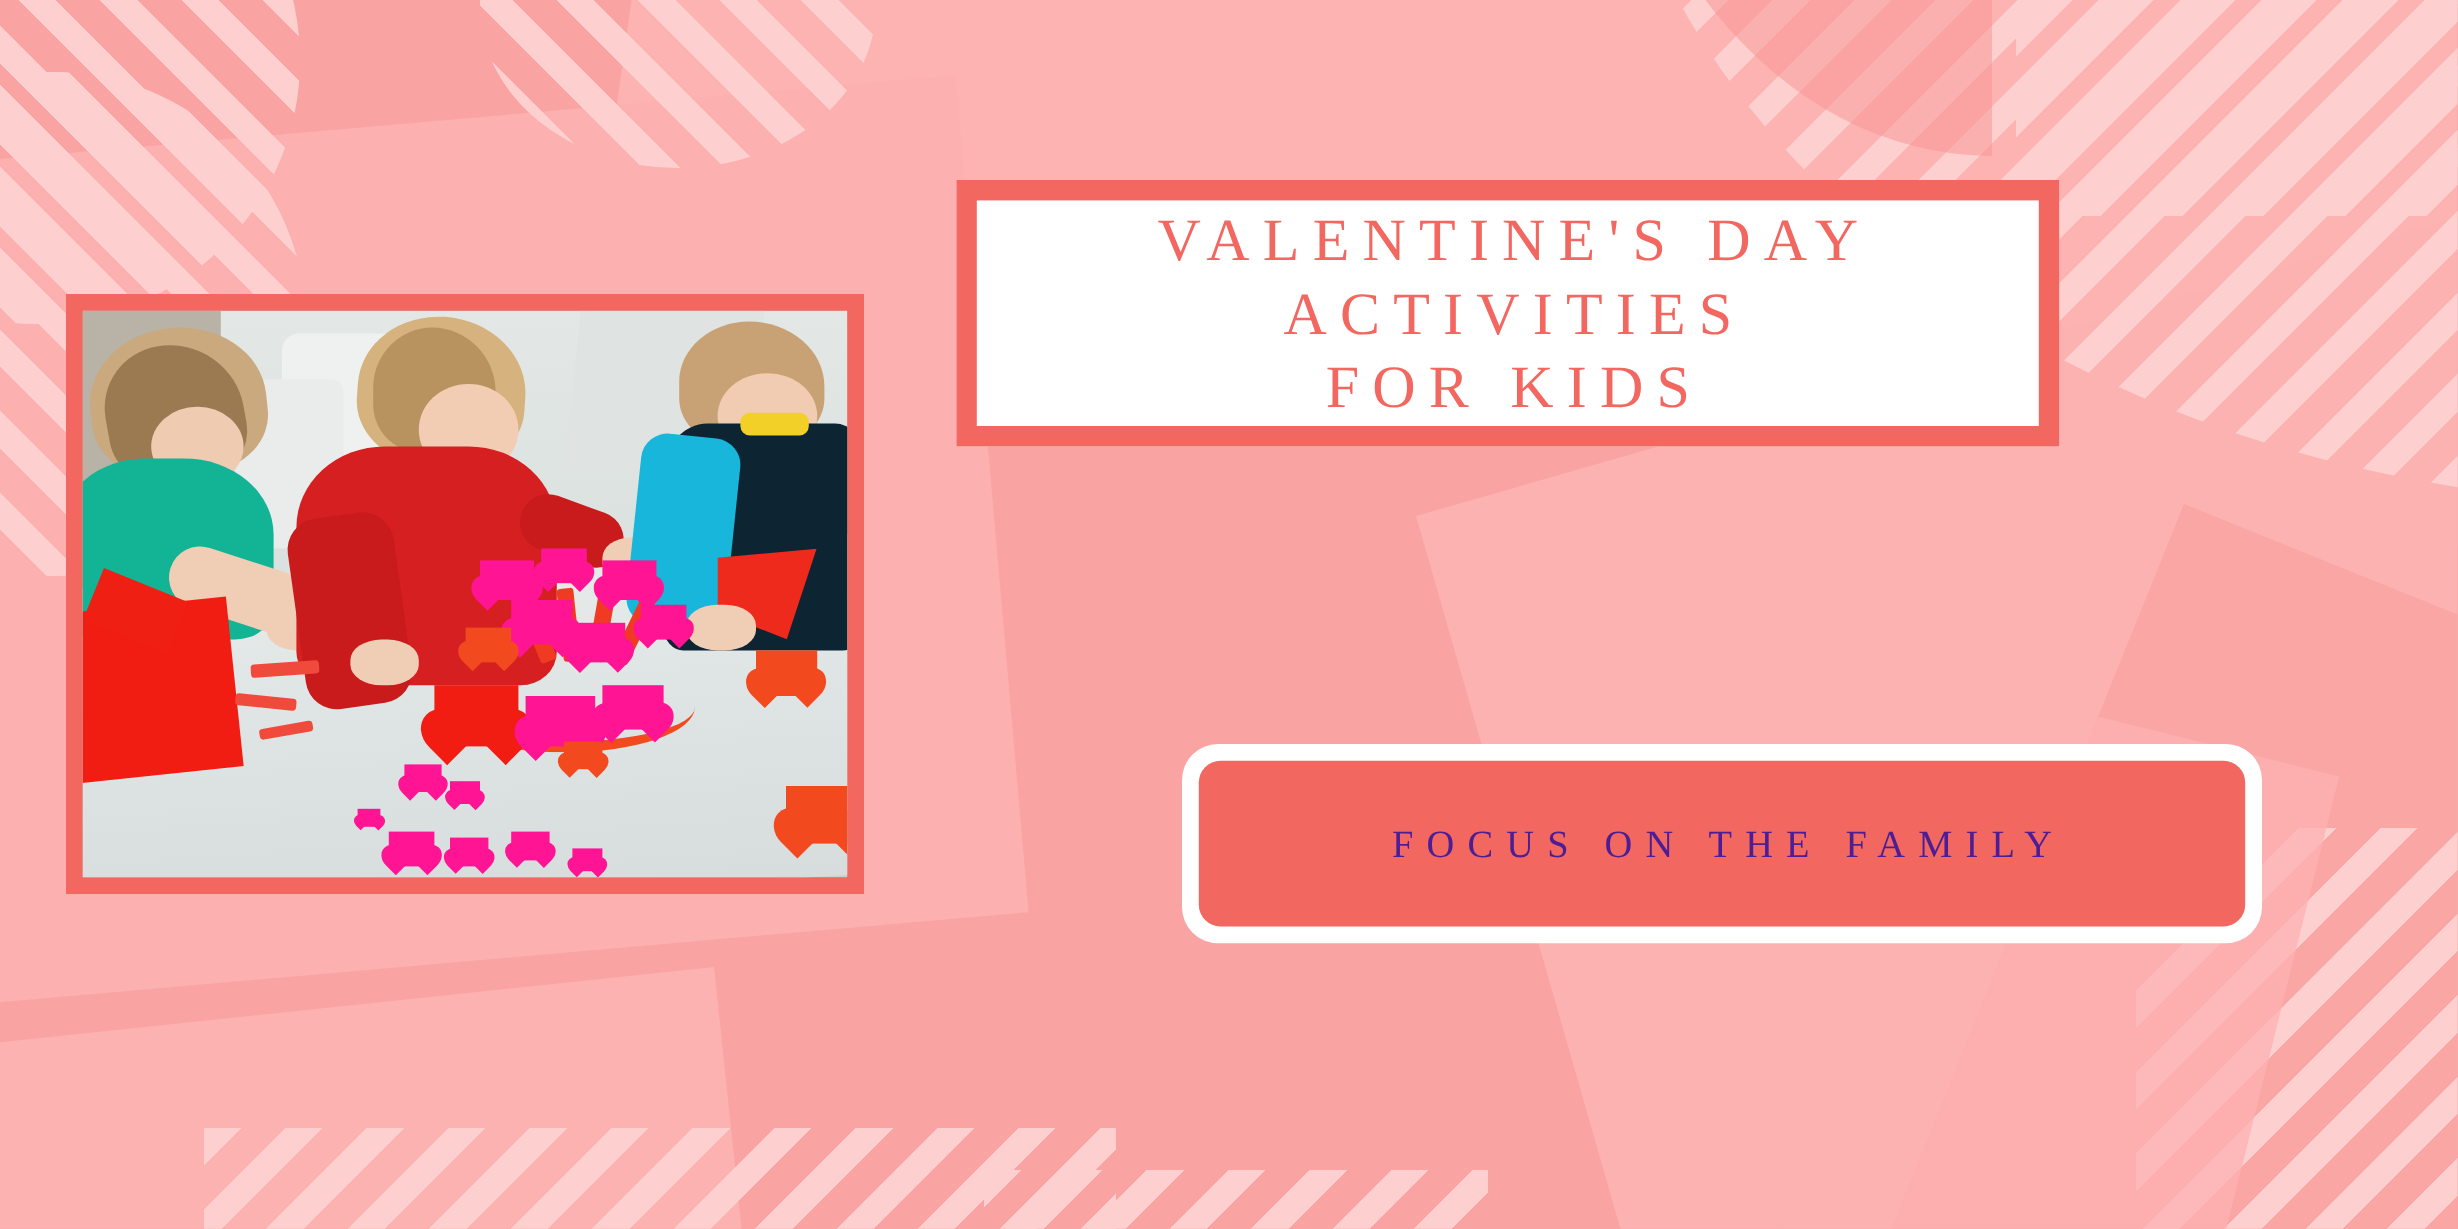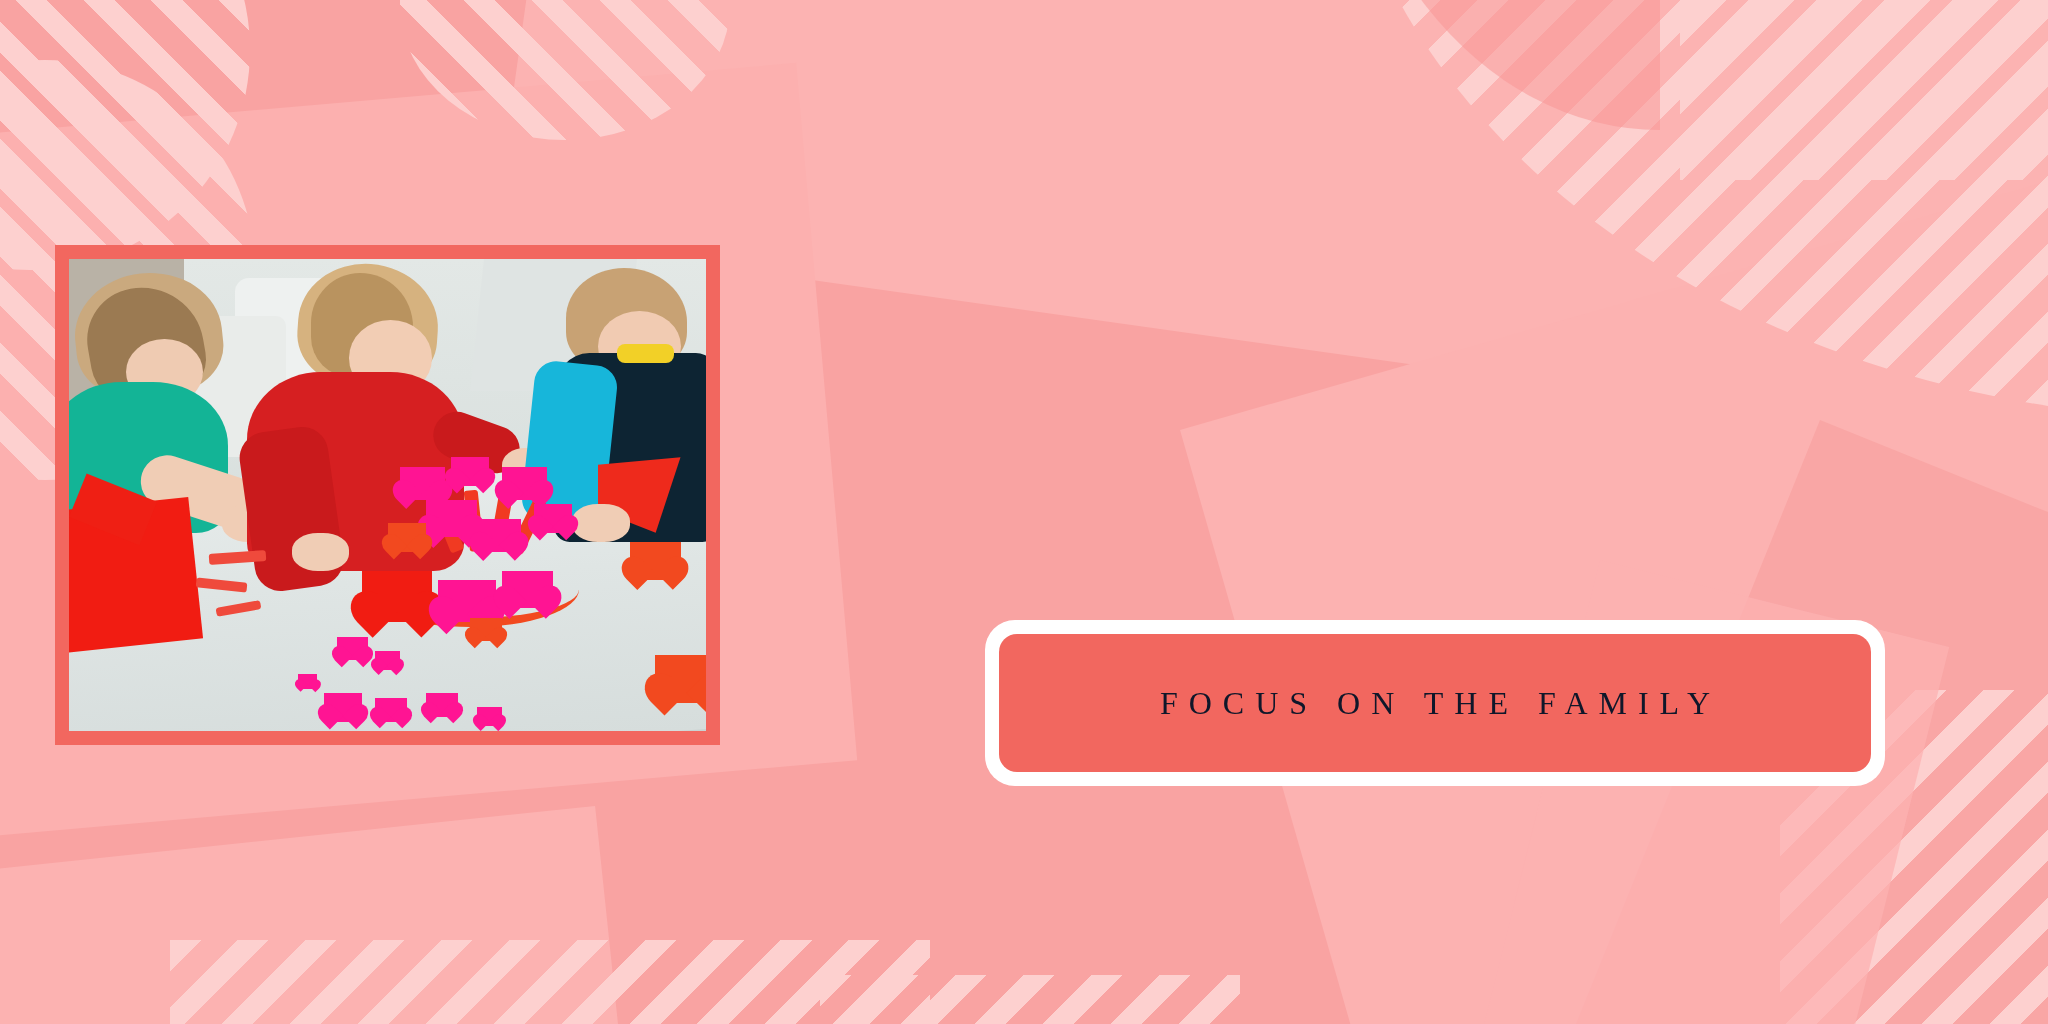--- a/index.html
+++ b/index.html
@@ -237,21 +237,21 @@
   
   .badge-outer{
     position:absolute;left:985px;top:620px;width:900px;height:166px;
     background:#fff;border-radius:30px;box-sizing:border-box;padding:14px;
   }
   .badge-inner{
     width:100%;height:100%;background:#f2675f;border-radius:18px;
     display:flex;flex-direction:column;align-items:center;justify-content:center;
   }
   .badge-line{
-    color:#0f172a;
+    color:#4c1d95;
     font-family:"Liberation Serif", serif;
     font-size:32px;
     letter-spacing:11px;
     line-height:1.45;
     text-align:center;
     white-space:nowrap;
     text-indent:11px;
   }
 </style>
 </head>
@@ -338,20 +338,25 @@
       <div class="heart" style="left:40%;top:92%;width:6%;height:6%;background:#ff1493;"></div>
       <div class="heart" style="left:48%;top:93%;width:5%;height:5%;background:#ff1493;"></div>
       <div class="heart" style="left:56%;top:92%;width:5%;height:5%;background:#ff1493;"></div>
       <div class="heart" style="left:64%;top:95%;width:4%;height:4%;background:#ff1493;"></div>
       <div class="heart" style="left:88%;top:60%;width:8%;height:8%;background:#f2491f;"></div>
       <div class="heart" style="left:92%;top:84%;width:10%;height:10%;background:#f2491f;"></div>
       <div class="heart" style="left:36%;top:88%;width:3%;height:3%;background:#ff1493;"></div>
     </div>
   </div>
 
+  <div class="title-card">
+    <div class="title-line">VALENTINE'S DAY</div>
+    <div class="title-line">ACTIVITIES</div>
+    <div class="title-line">FOR KIDS</div>
+  </div>
 
   <div class="badge-outer">
     <div class="badge-inner">
       <div class="badge-line">FOCUS ON THE FAMILY</div>
     </div>
   </div>
 
 </div>
 
 </body></html>

